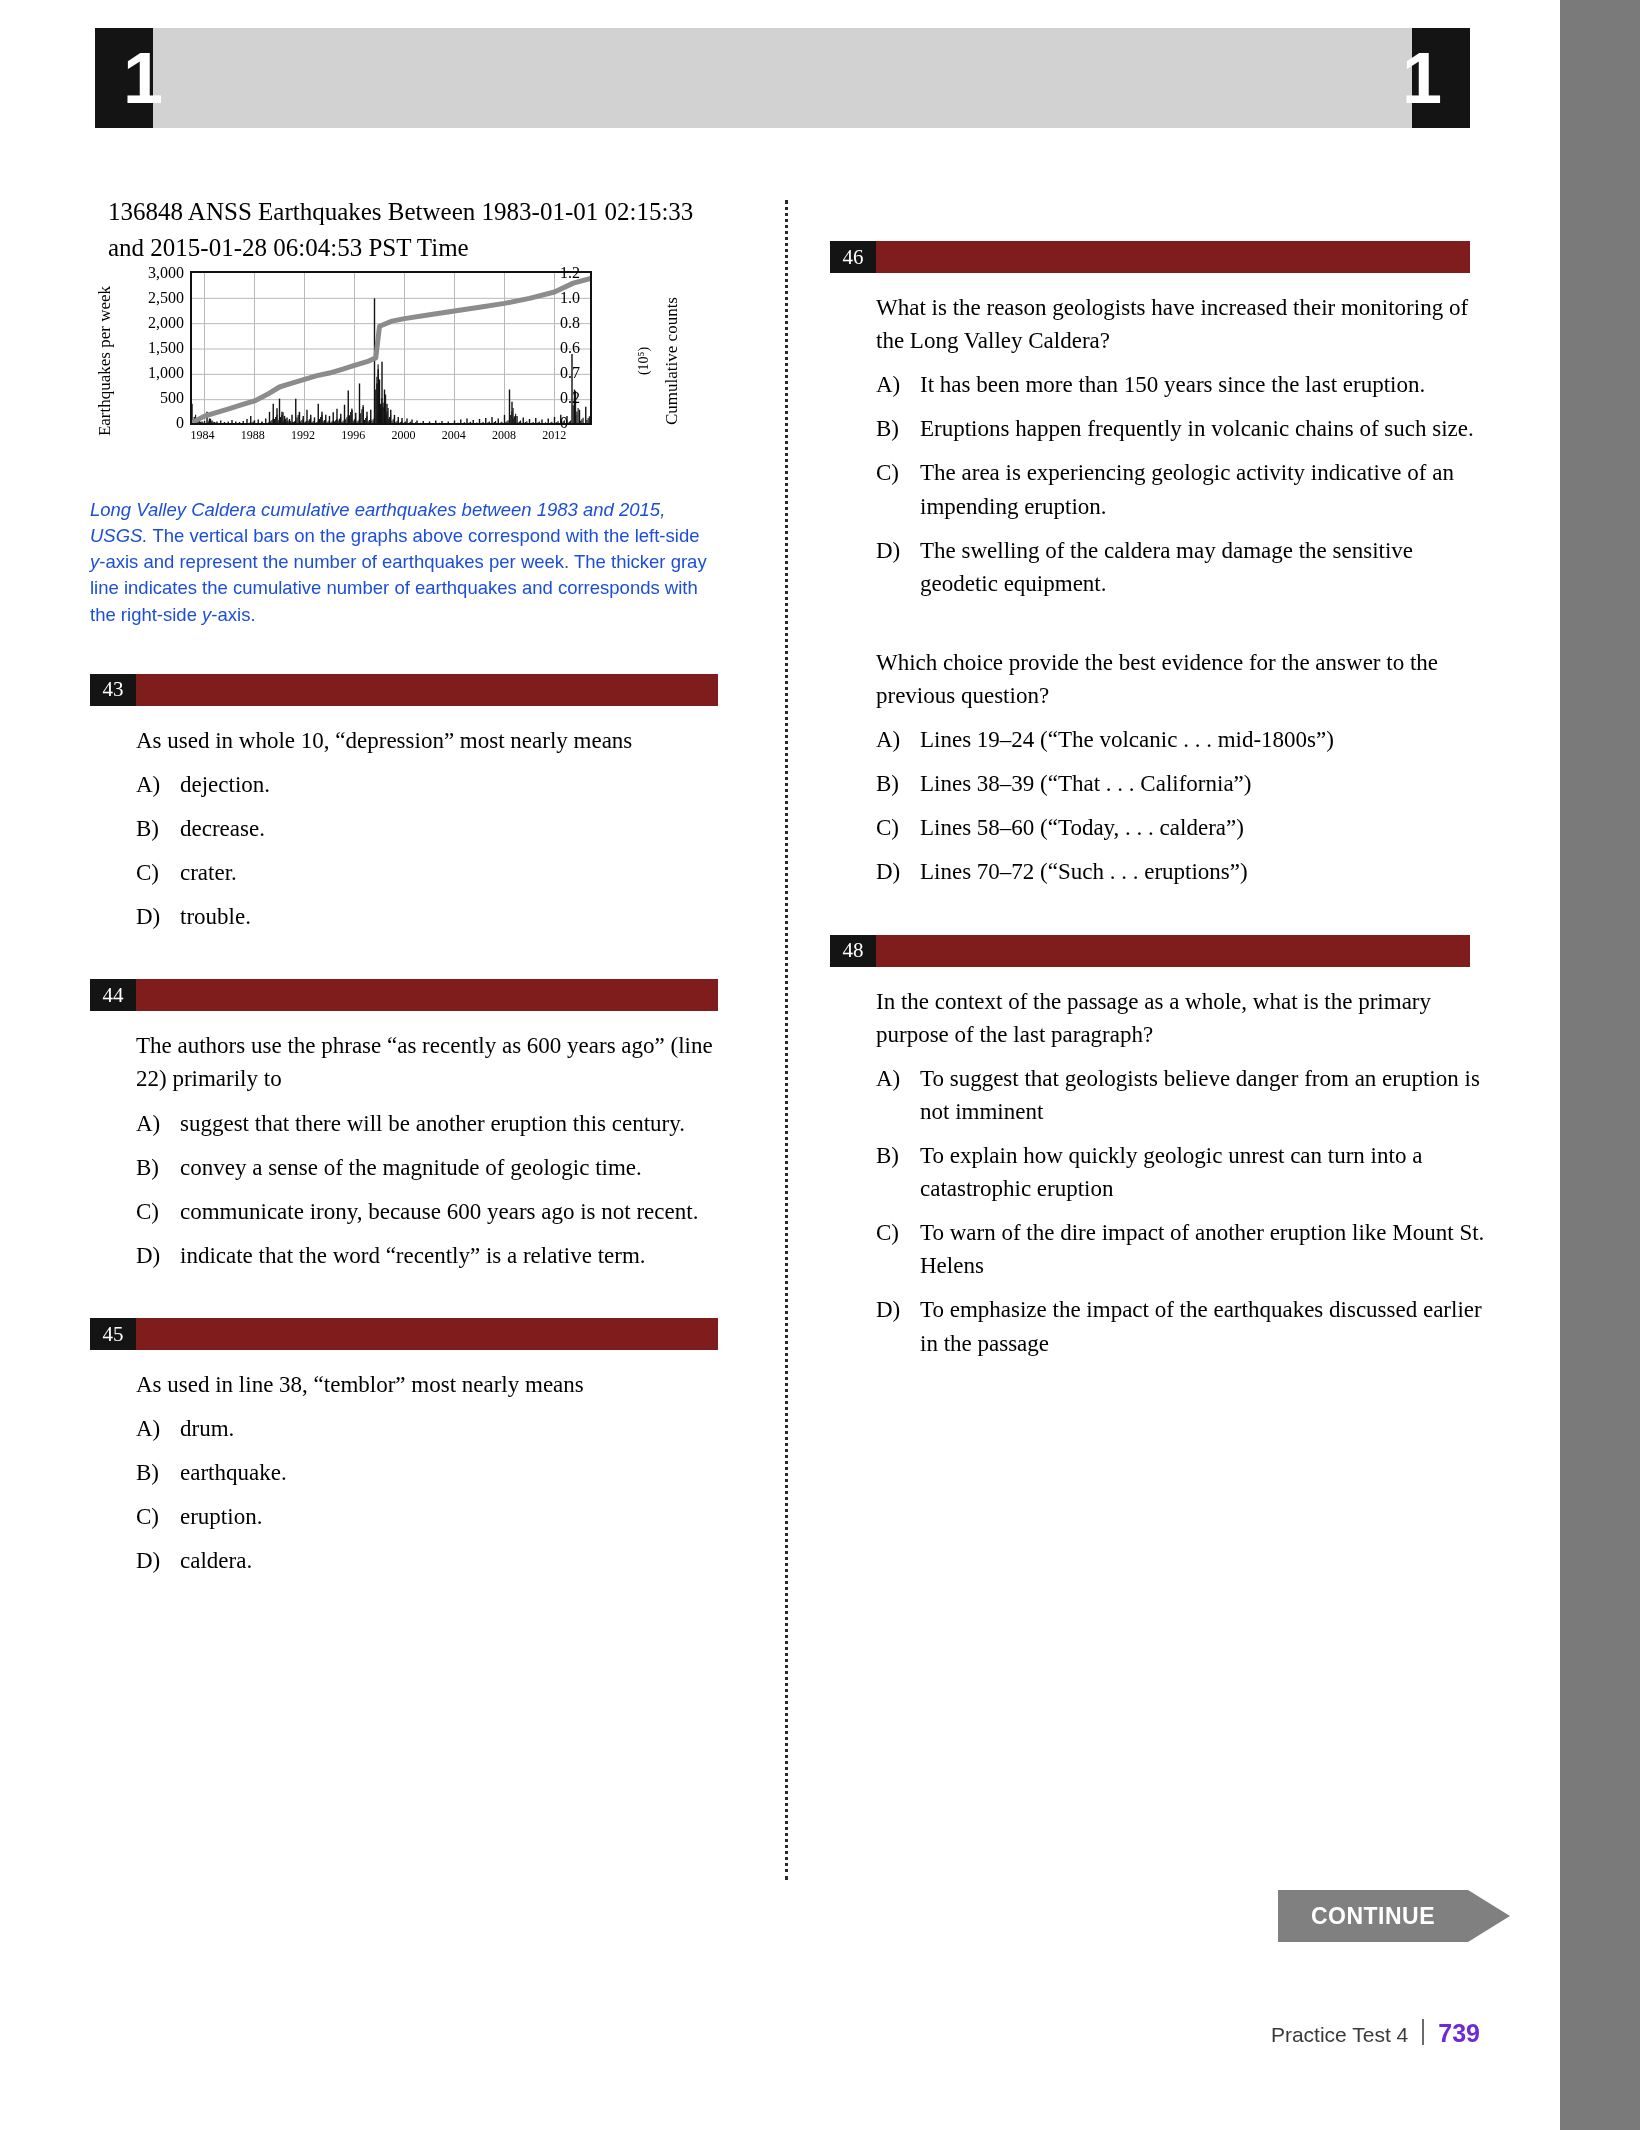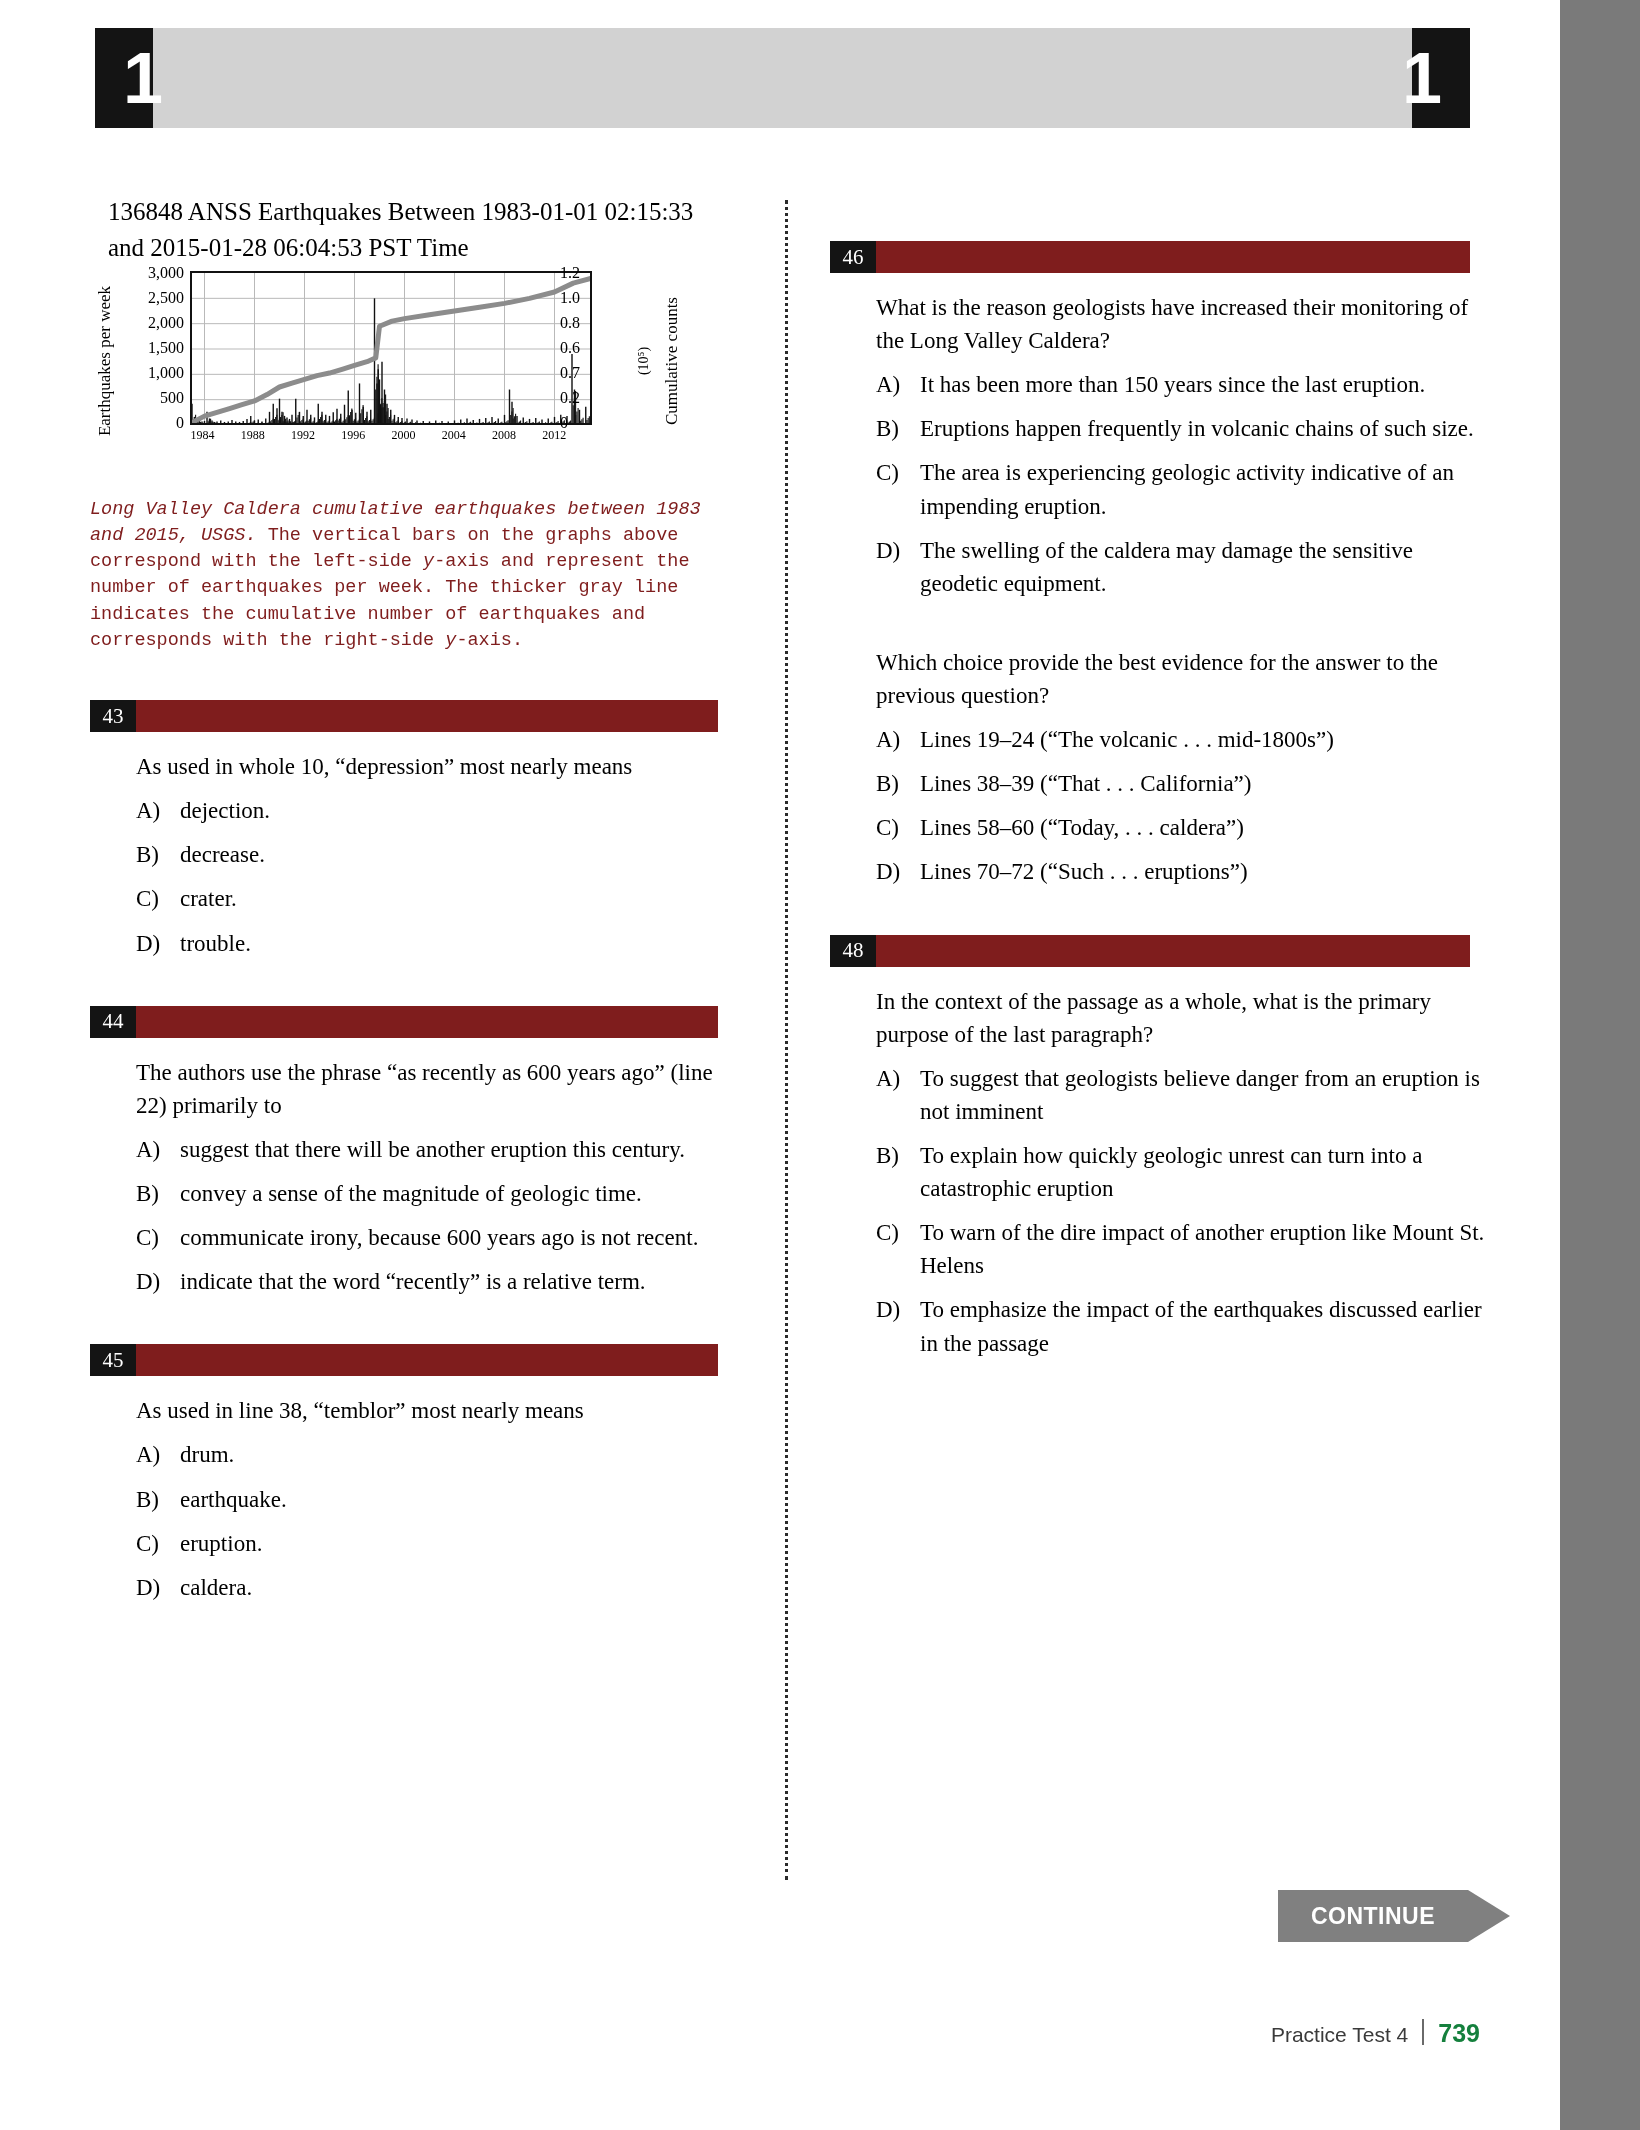--- a/index.html
+++ b/index.html
@@ -162,24 +162,24 @@
   .xticks div {
     position: absolute;
     transform: translateX(-50%);
     white-space: nowrap;
   }
 
   
   .caption {
     width: 628px;
     margin-top: 26px;
-    font-family: Liberation Mono, monospace;
+    font-family: Liberation Sans, sans-serif;
     font-size: 18.5px;
     line-height: 1.42;
-    color: #7f1d1d;
+    color: #1d4ed8;
   }
   .caption .lead { font-style: italic; }
   .caption em { font-style: italic; }
 
   
   .q-block { margin-top: 46px; }
   .q-head {
     position: relative;
     height: 32px;
     background: #7f1d1d;
@@ -262,21 +262,21 @@
   }
   #footer .ft-label { font-size: 21px; color: #3a3a3a; }
   #footer .ft-sep {
     display: inline-block;
     width: 2px; height: 26px;
     background: #6a6a6a;
     margin: 0 14px;
     position: relative;
     top: 3px;
   }
-  #footer .ft-page { font-size: 25px; font-weight: bold; color: #15803d; }
+  #footer .ft-page { font-size: 25px; font-weight: bold; color: #6d28d9; }
 </style>
 </head>
 <body>
 
 <div id="sheet">
 
   <div id="header">
     <div class="hdr-bar"></div>
     <div class="hdr-block left"></div>
     <div class="hdr-block right"></div>

